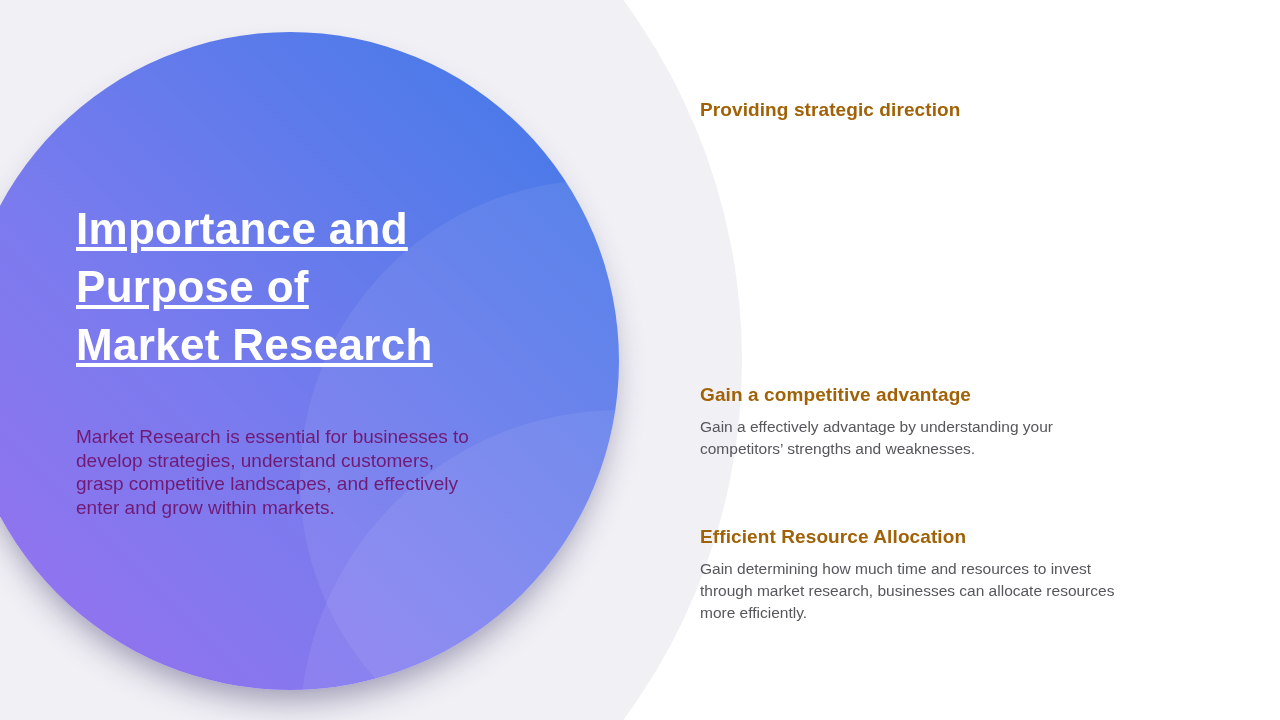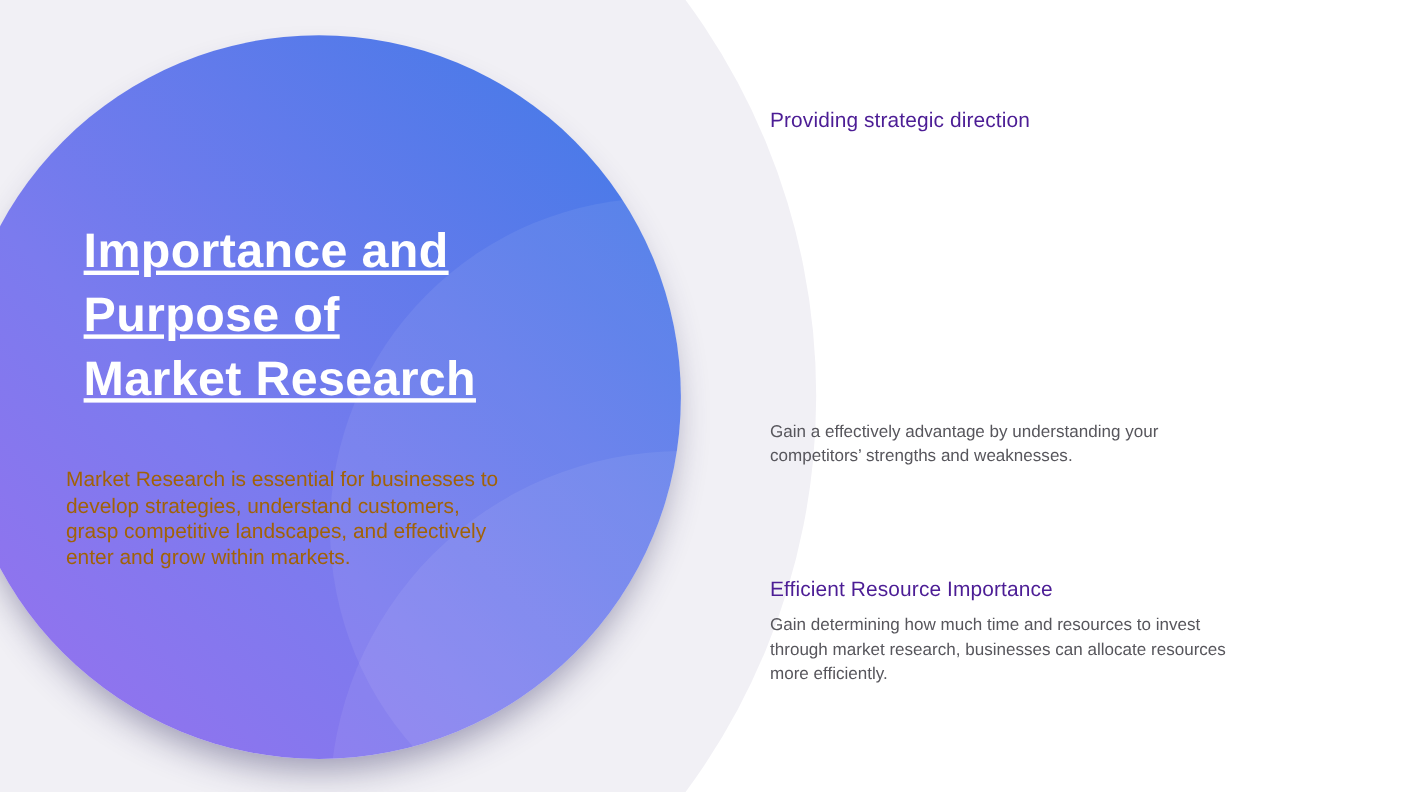--- a/index.html
+++ b/index.html
@@ -59,27 +59,27 @@
     font-weight: bold;
     line-height: 58px;
     letter-spacing: 0.3px;
     color: #ffffff;
     white-space: pre-line;
     z-index: 2;
     text-decoration: underline;
   }
   .hero-desc {
     position: absolute;
-    left: 60px;
+    left: 76px;
     top: 425px;
     margin: 0;
     font-size: 19px;
     font-weight: normal;
     line-height: 23.5px;
-    color: #a16207;
+    color: #701a75;
     white-space: pre-line;
     z-index: 2;
   }
 
   .sections {
     position: absolute;
     left: 700px;
     top: 0;
     width: 540px;
     height: 100%;
@@ -90,24 +90,24 @@
     left: 0;
     width: 540px;
   }
   .s1 { top: 97px; }
   .s2 { top: 239px; }
   .s3 { top: 382px; }
   .s4 { top: 524px; }
   .sec-heading {
     margin: 0 0 8px 0;
     font-size: 19px;
-    font-weight: normal;
+    font-weight: bold;
     line-height: 26px;
     letter-spacing: 0.1px;
-    color: #4c1d95;
+    color: #a16207;
   }
   .sec-body {
     margin: 0;
     font-size: 15.5px;
     font-weight: normal;
     line-height: 22px;
     color: #57565c;
     white-space: pre-line;
   }
 </style>
@@ -133,25 +133,26 @@
 enter and grow within markets.</p>
 
   <div class="sections">
 
     <section class="section s1">
       <h2 class="sec-heading">Providing strategic direction</h2>
     </section>
 
 
     <section class="section s3">
+      <h2 class="sec-heading">Gain a competitive advantage</h2>
       <p class="sec-body">Gain a effectively advantage by understanding your
 competitors’ strengths and weaknesses.</p>
     </section>
 
     <section class="section s4">
-      <h2 class="sec-heading">Efficient Resource Importance</h2>
+      <h2 class="sec-heading">Efficient Resource Allocation</h2>
       <p class="sec-body">Gain determining how much time and resources to invest
 through market research, businesses can allocate resources
 more efficiently.</p>
     </section>
 
   </div>
 </div>
 
 </body></html>

